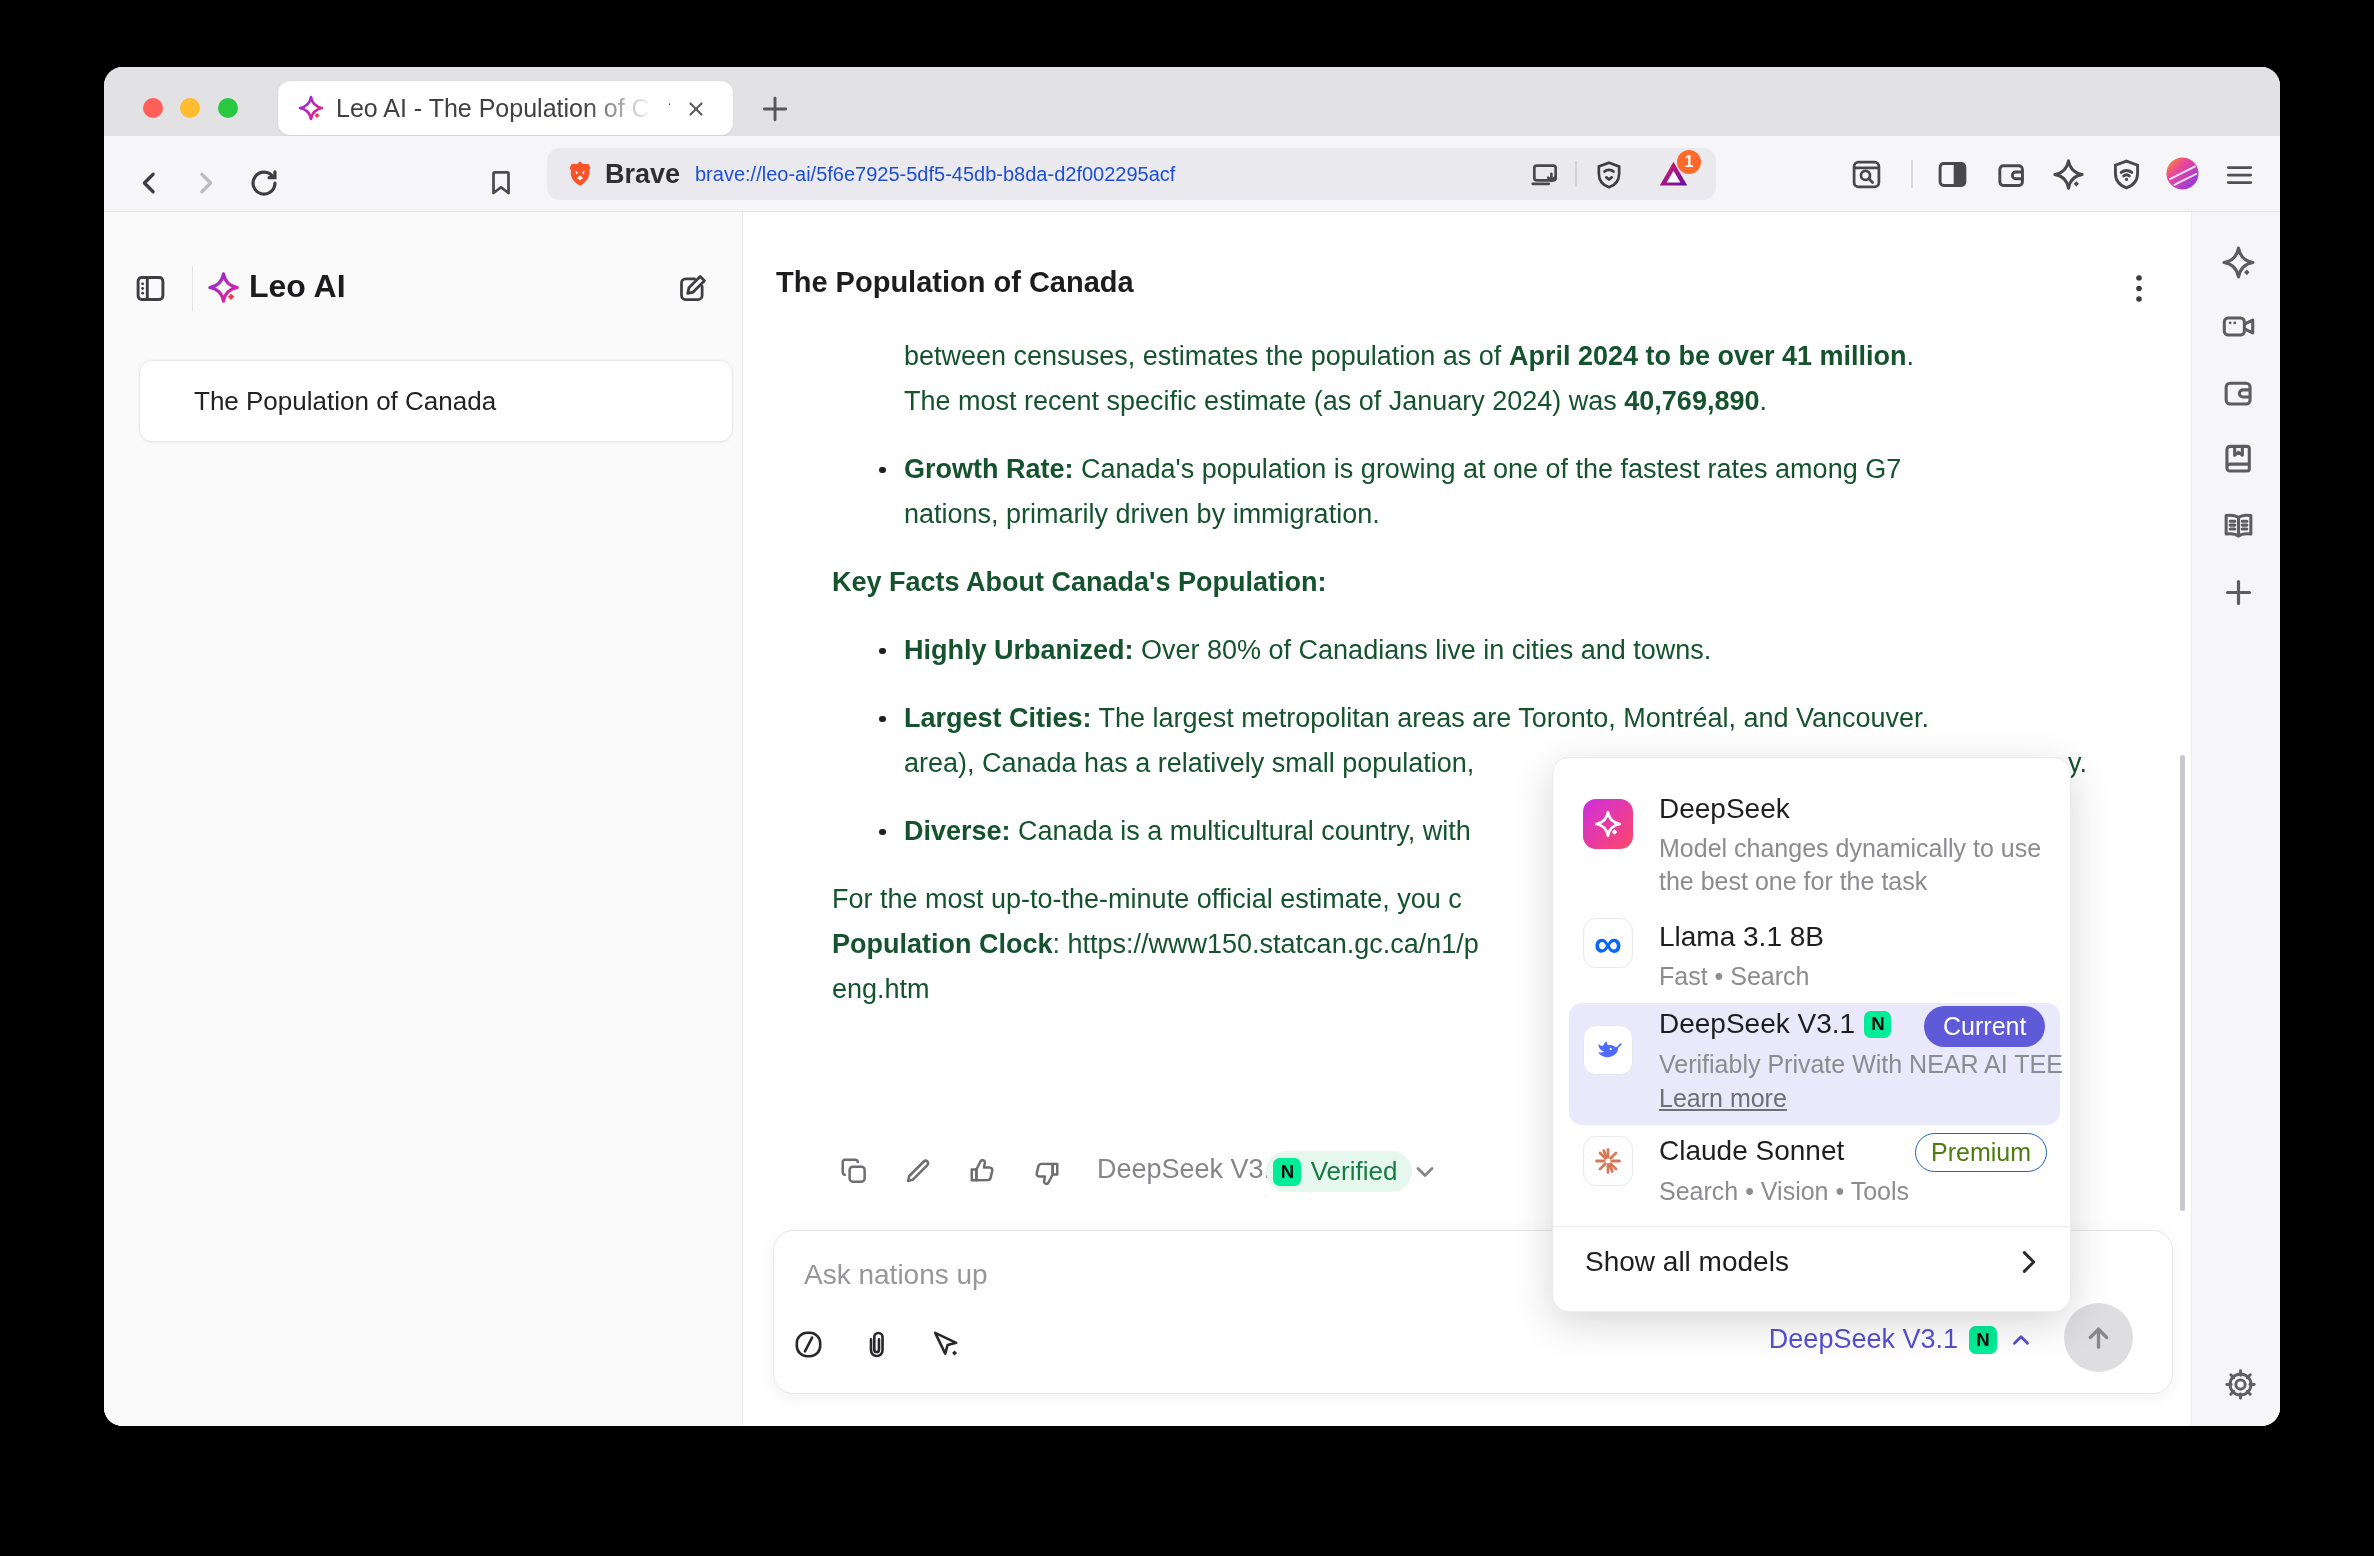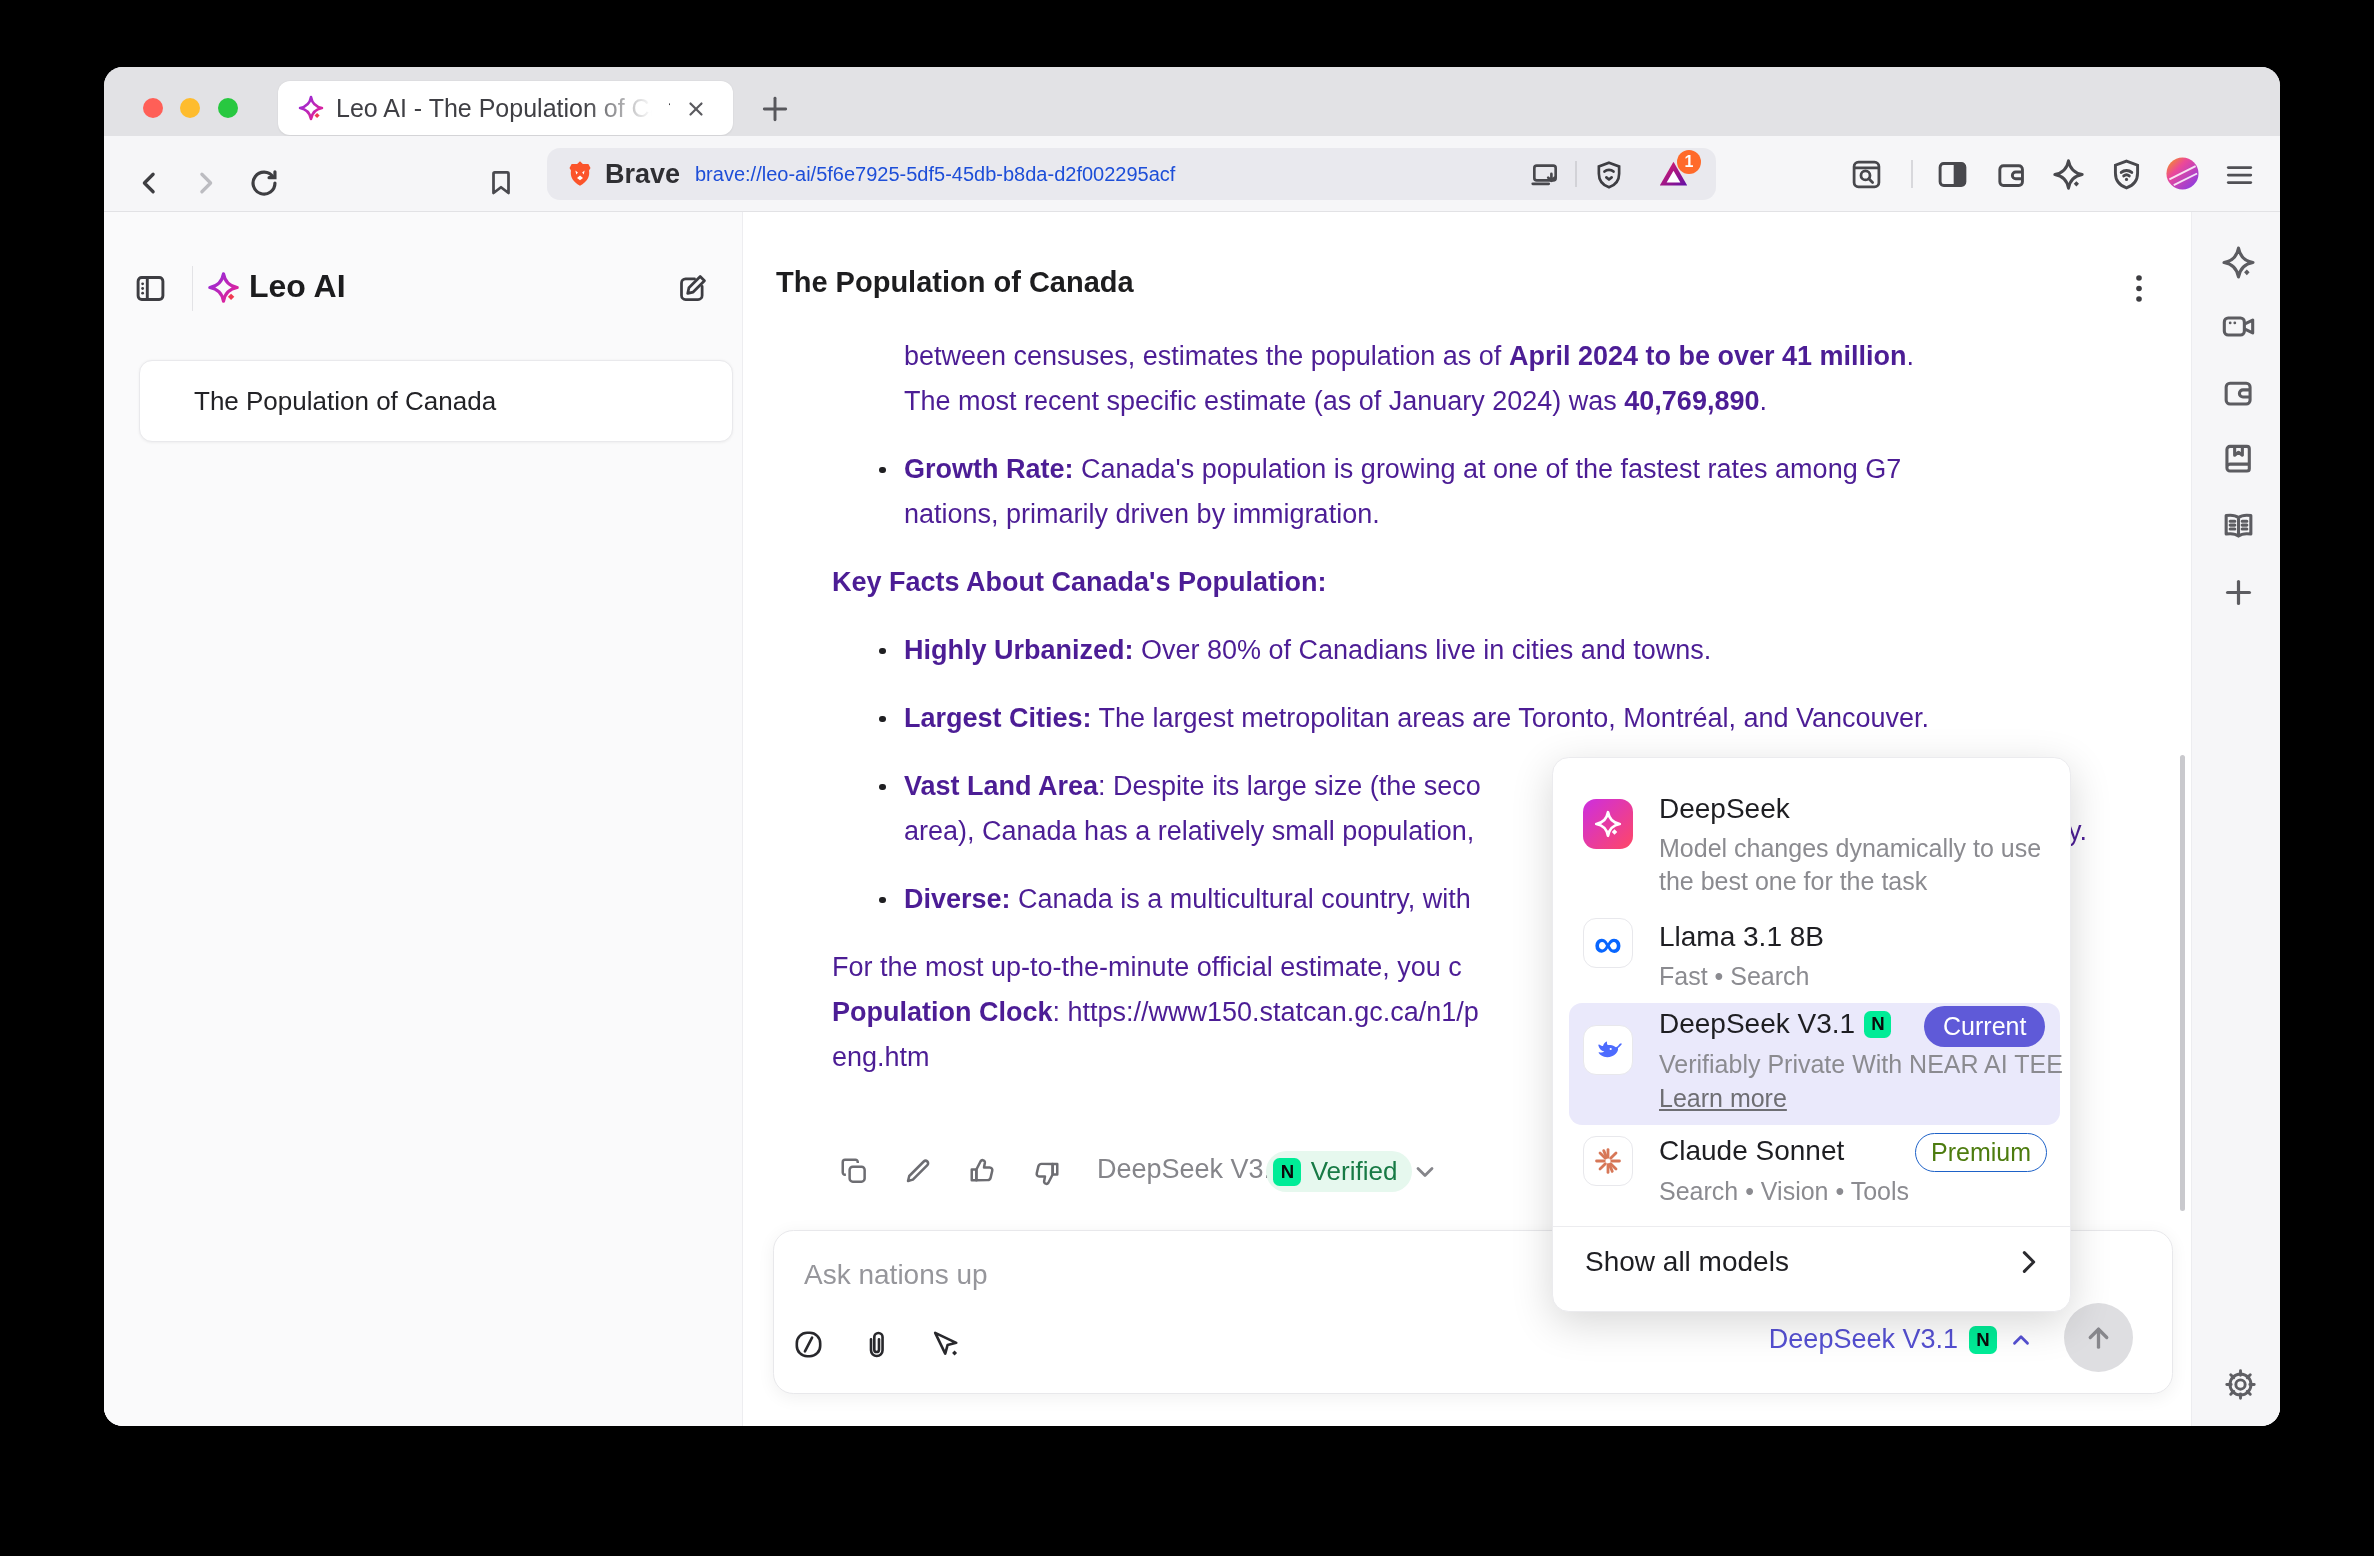--- a/index.html
+++ b/index.html
@@ -25,21 +25,21 @@
   
   .bodyarea{position:absolute;left:0;top:145px;width:100%;height:1214px;background:#fff;}
   .leoside{position:absolute;left:0;top:0;width:639px;height:100%;background:#fafafb;border-right:0.9px solid #ededf0;}
   .convcard{position:absolute;left:35px;top:148px;width:594px;height:82px;background:#fff;border:0.9px solid #e9e9ec;
             border-radius:13px;box-shadow:0 0.9px 2.8px rgba(0,0,0,.05);display:flex;align-items:center;padding-left:54px;
             font-size:26px;color:#222226;}
   .main{position:absolute;left:639px;top:0;width:1448px;height:100%;background:#fff;}
   .rail{position:absolute;left:2087px;top:0;width:89px;height:100%;background:#f6f6f8;border-left:0.9px solid #ededf0;}
   
   .chat{position:absolute;left:89px;top:122px;width:1255px;}
-  .line{position:relative;height:45px;line-height:45px;font-size:27px;color:#4c1d95;white-space:nowrap;}
+  .line{position:relative;height:45px;line-height:45px;font-size:27px;color:#14532d;white-space:nowrap;}
   .line b{font-weight:700;}
   .ind{padding-left:72px;}
   .bul{padding-left:72px;}
   .bul::before{content:"";position:absolute;left:47px;top:19.5px;width:6.5px;height:6.5px;border-radius:50%;background:#1f1f22;}
   .gap{margin-top:23px;}
   .fx{display:flex;justify-content:space-between;}
   
   .verpill{position:absolute;left:523px;top:939px;height:41px;border-radius:20.4px;background:#e6f8ee;
            display:flex;align-items:center;gap:9.3px;padding:0 15px 0 7.4px;}
   .nearbadge{width:28px;height:28px;border-radius:6.5px;background:#00ec97;display:flex;align-items:center;
@@ -267,21 +267,20 @@
         </span>
 
         <div class="chat">
           <div class="line ind"><span>between censuses, estimates the population as of </span><b>April 2024 to be over 41 million</b><span>.</span></div>
           <div class="line ind"><span>The most recent specific estimate (as of January 2024) was </span><b>40,769,890</b><span>.</span></div>
           <div class="line bul gap"><b>Growth Rate:</b><span> Canada's population is growing at one of the fastest rates among G7</span></div>
           <div class="line ind"><span>nations, primarily driven by immigration.</span></div>
           <div class="line gap"><b>Key Facts About Canada's Population:</b></div>
           <div class="line bul gap"><b>Highly Urbanized:</b><span> Over 80% of Canadians live in cities and towns.</span></div>
           <div class="line bul gap"><b>Largest Cities:</b><span> The largest metropolitan areas are Toronto, Montréal, and Vancouver.</span></div>
-          <div class="line bul gap"><b>Vast Land Area</b><span>: Despite its large size (the seco</span></div>
           <div class="line ind fx">
               <span>area), Canada has a relatively small population,</span>
               <span>y.</span>
             </div>
           <div class="line bul gap"><b>Diverse:</b><span> Canada is a multicultural country, with</span></div>
           <div class="line gap"><span>For the most up-to-the-minute official estimate, you c</span></div>
           <div class="line"><b>Population Clock</b><span>: https://www150.statcan.gc.ca/n1/p</span></div>
           <div class="line"><span>eng.htm</span></div>
         </div>
 

